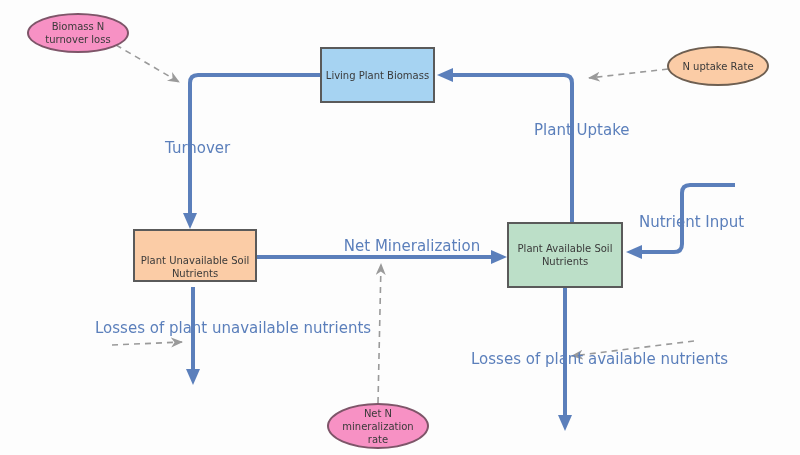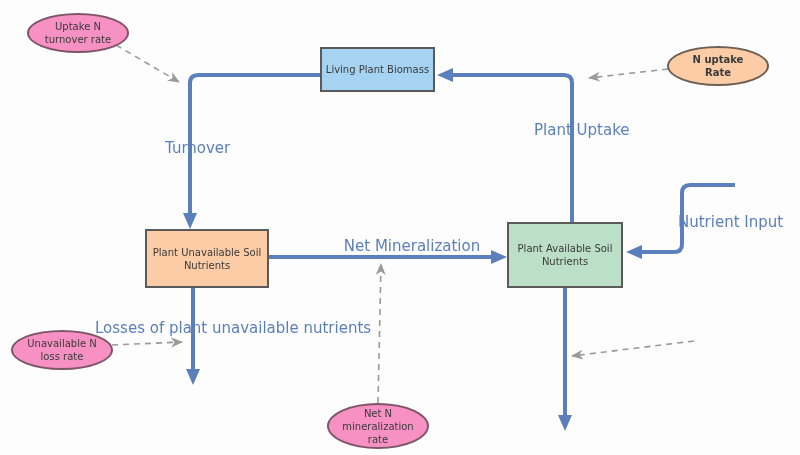--- a/index.html
+++ b/index.html
@@ -19,21 +19,21 @@
     display:flex;align-items:center;justify-content:center;text-align:center;
     color:var(--text-dark,#3a3a3a);font-size:10px;line-height:1.3;
     box-sizing:border-box;
   }
   .rect{border:2px solid var(--box-border,#5a5a5a);}
   .rect-blue{background:var(--blue-fill,#a6d3f2);}
   .rect-peach{background:var(--peach-fill,#fbcca6);}
   .rect-green{background:var(--green-fill,#bcdfc8);}
   .ellipse{border-radius:50%;padding:0 10px;}
   .ellipse-pink{background:var(--pink-fill,#f791c4);border:2px solid var(--pink-border,#7e5569);}
-  .ellipse-peach{background:var(--peach-fill,#fbcca6);border:2px solid var(--peach-ellipse-border,#6e5f51);font-weight:bold;}
+  .ellipse-peach{background:var(--peach-fill,#fbcca6);border:2px solid var(--peach-ellipse-border,#6e5f51);}
   .edge-label{
     position:absolute;z-index:3;
     color:var(--label-blue,#5b7fbb);font-size:15px;white-space:nowrap;
   }
   .label-on-line{background:var(--page-bg,#fdfdfd);padding:0 4px;transform:translateX(-50%);}
   .nowrap{white-space:nowrap;}
 </style>
 </head>
 <body>
 
@@ -64,53 +64,51 @@
     <path class="edge-blue" d="M565,287 L565,416"></path>
     <polygon class="head-blue" points="558,415 572,415 565,431"></polygon>
 
     <path class="edge-dash" marker-end="url(#grayArrow)" d="M116,45 L179,82"></path>
     <path class="edge-dash" marker-end="url(#grayArrow)" d="M668,69 L589,78"></path>
     <path class="edge-dash" marker-end="url(#grayArrow)" d="M112,345 L182,342"></path>
     <path class="edge-dash" marker-end="url(#grayArrow)" d="M378,403 L381,264"></path>
     <path class="edge-dash" marker-end="url(#grayArrow)" d="M694,341 L572,356"></path>
   </svg>
 
-  <div class="node rect rect-blue nowrap" style="left:320px;top:47px;width:115px;height:45px;">
+  <div class="node rect rect-blue nowrap" style="left:320px;top:47px;width:115px;height:56px;">
     <span>Living Plant Biomass</span>
   </div>
 
-  <div class="node rect rect-peach" style="left:145px;top:229px;width:124px;height:59px;">
+  <div class="node rect rect-peach" style="left:133px;top:229px;width:124px;height:53px;align-items:flex-end;">
     <span>Plant Unavailable Soil Nutrients</span>
   </div>
 
   <div class="node rect rect-green" style="left:507px;top:222px;width:116px;height:66px;">
     <span>Plant Available Soil Nutrients</span>
   </div>
 
   <div class="node ellipse ellipse-pink" style="left:27px;top:13px;width:102px;height:40px;">
-    <span>Uptake N turnover rate</span>
+    <span>Biomass N turnover loss</span>
   </div>
 
   <div class="node ellipse ellipse-peach" style="left:667px;top:46px;width:102px;height:40px;">
     <span>N uptake Rate</span>
   </div>
 
-  <div class="node ellipse ellipse-pink" style="left:11px;top:330px;width:102px;height:40px;">
-    <span>Unavailable N loss rate</span>
-  </div>
 
   <div class="node ellipse ellipse-pink" style="left:327px;top:403px;width:102px;height:46px;">
     <span>Net N mineralization rate</span>
   </div>
 
 
   <div class="edge-label" style="left:165px;top:139px;">Turnover</div>
 
   <div class="edge-label" style="left:534px;top:121px;">Plant Uptake</div>
 
   <div class="edge-label label-on-line" style="left:381px;top:237px;margin-left:31px;">Net Mineralization</div>
 
-  <div class="edge-label" style="left:639px;top:213px;margin-left:39px;">Nutrient Input</div>
+  <div class="edge-label" style="left:639px;top:213px;">Nutrient Input</div>
 
   <div class="edge-label" style="left:95px;top:319px;">Losses of plant unavailable nutrients</div>
 
+  <div class="edge-label" style="left:471px;top:350px;">Losses of plant available nutrients</div>
 
 </div>
 
 </body></html>

